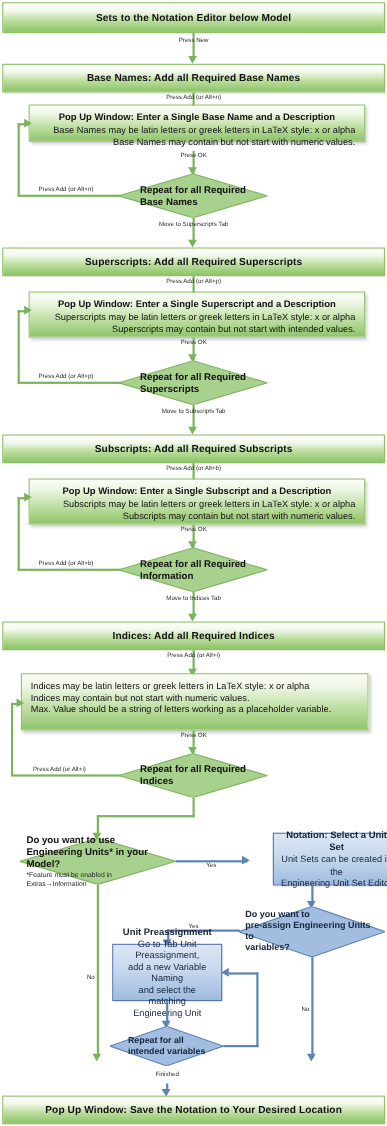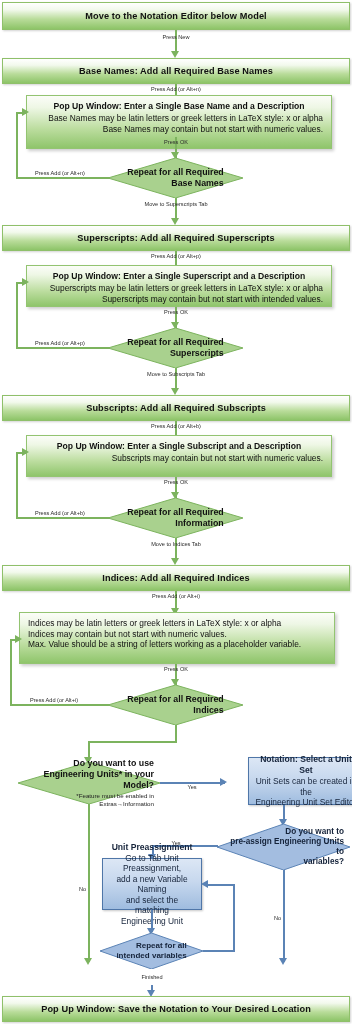--- a/index.html
+++ b/index.html
@@ -44,21 +44,21 @@
     box-shadow:1px 1px 2px rgba(0,0,0,.22);
     display:flex;flex-direction:column;align-items:center;justify-content:center;
     padding:3px 5px;color:#15233a;
   }
   .bbox .ttl{font-weight:bold;font-size:8.6px;line-height:11px;text-align:center;}
   .bbox .ln{font-size:8.4px;line-height:10.5px;text-align:center;}
 
   
   .dia{position:absolute;display:flex;align-items:center;justify-content:center;}
   .dia .shape{position:absolute;inset:0;}
-  .dia .txt{position:relative;z-index:2;text-align:right;font-weight:bold;
+  .dia .txt{position:relative;z-index:2;text-align:left;font-weight:bold;
             font-size:8.8px;line-height:11px;color:#111;padding:0 6px;}
   .dia .sub{display:block;font-weight:normal;font-size:6.2px;line-height:8px;color:#222;margin-top:1px;}
   .dia.blue .txt{color:#15233a;}
 
   
   .vl{position:absolute;width:2px;background:#7cb35e;}
   .hl{position:absolute;height:2px;background:#7cb35e;}
   .vl.b{background:#5b83b5;}
   .hl.b{background:#5b83b5;}
 
@@ -72,34 +72,34 @@
 
   .elab{position:absolute;font-size:5.6px;color:#2b2b2b;white-space:nowrap;line-height:7px;}
   .elab.c{transform:translateX(-50%);}
 </style>
 </head>
 <body>
 
 <div id="flow">
 
   <div class="bar" style="top:2px;height:28px;">
-    <span>Move to the Notation Editor below Model</span>
+    <span>Sets to the Notation Editor below Model</span>
   </div>
   <div class="vl" style="left:175px;top:30px;height:23px;"></div>
   <div class="arw down" style="left:171px;top:51px;"></div>
   <div class="elab c" style="left:176px;top:34px;">Press New</div>
 
   <div class="bar" style="top:58px;height:26px;">
     <span>Base Names: Add all Required Base Names</span>
   </div>
   <div class="vl" style="left:175px;top:84px;height:21px;"></div>
   <div class="arw down" style="left:171px;top:101px;"></div>
   <div class="elab c" style="left:176px;top:86px;">Press Add (or Alt+n)</div>
 
-  <div class="popup" style="left:26px;top:95px;width:306px;height:54px;">
+  <div class="popup" style="left:26px;top:95px;width:306px;height:34px;">
     <div class="ttl">Pop Up Window: Enter a Single Base Name and a Description</div>
     <div class="ln">Base Names may be latin letters or greek letters in LaTeX style: x or alpha</div>
     <div class="ln">Base Names may contain but not start with numeric values.</div>
   </div>
   <div class="vl" style="left:175px;top:137px;height:21px;"></div>
   <div class="arw down" style="left:171px;top:152px;"></div>
   <div class="elab c" style="left:176px;top:139px;">Press OK</div>
 
   <div class="dia" style="left:108px;top:158px;width:135px;height:40px;">
     <svg class="shape" viewBox="0 0 135 40" preserveAspectRatio="none">
@@ -157,20 +157,21 @@
 
   <div class="bar" style="top:395px;height:26px;align-items:center;">
     <span>Subscripts: Add all Required Subscripts</span>
   </div>
   <div class="vl" style="left:175px;top:421px;height:21px;"></div>
   <div class="arw down" style="left:171px;top:438px;"></div>
   <div class="elab c" style="left:176px;top:423px;">Press Add (or Alt+b)</div>
 
   <div class="popup" style="left:26px;top:435px;width:306px;height:42px;">
     <div class="ttl">Pop Up Window: Enter a Single Subscript and a Description</div>
+    <div class="ln">Subscripts may be latin letters or greek letters in LaTeX style: x or alpha</div>
     <div class="ln">Subscripts may contain but not start with numeric values.</div>
   </div>
   <div class="vl" style="left:175px;top:477px;height:21px;"></div>
   <div class="arw down" style="left:171px;top:492px;"></div>
   <div class="elab c" style="left:176px;top:479px;">Press OK</div>
 
   <div class="dia" style="left:108px;top:498px;width:135px;height:40px;">
     <svg class="shape" viewBox="0 0 135 40" preserveAspectRatio="none">
       <polygon points="67.5,0 135,20 67.5,40 0,20" fill="#a9d18e" stroke="#7cb35e" stroke-width="1"></polygon>
     </svg>

